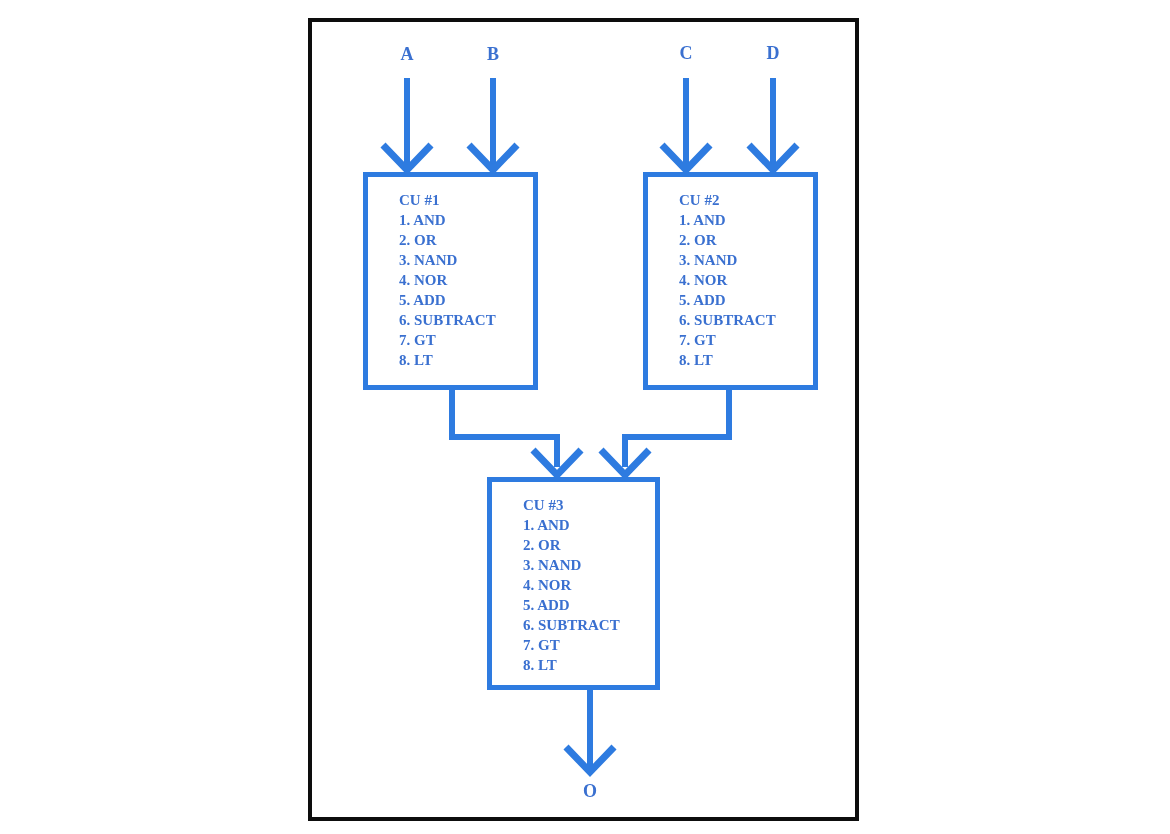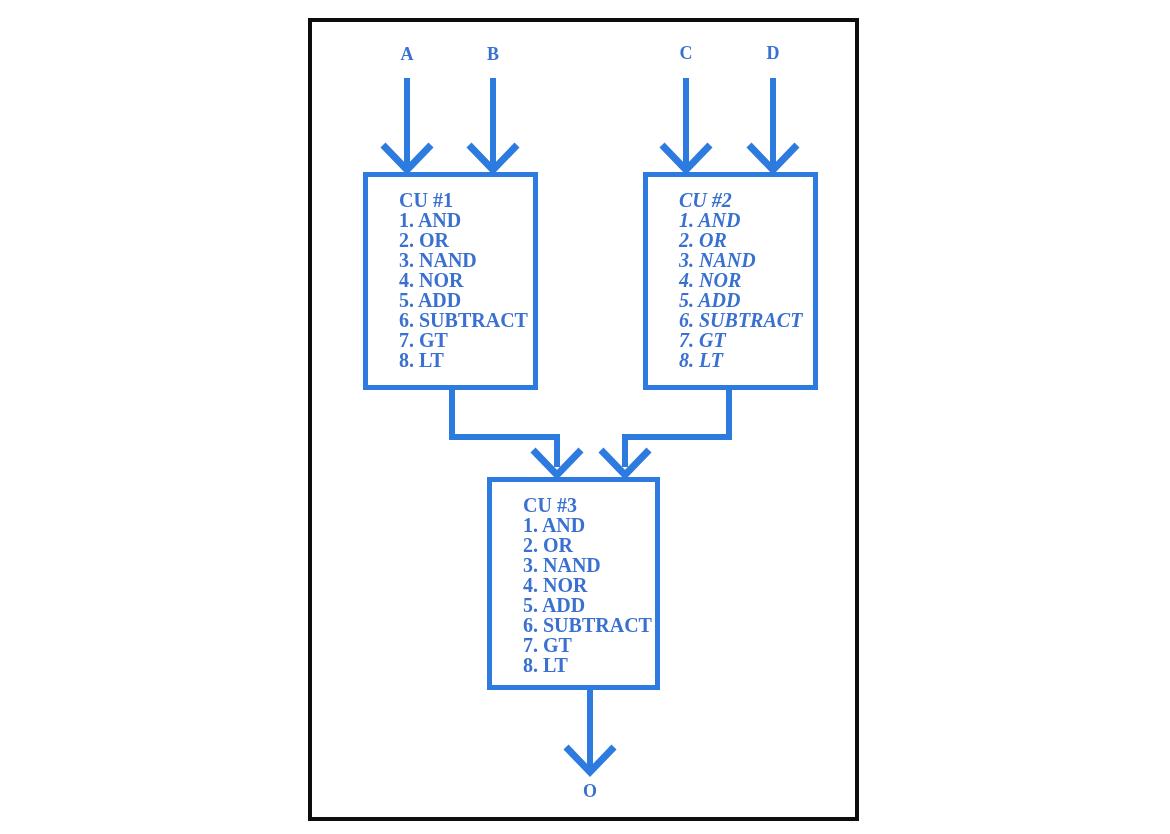--- a/index.html
+++ b/index.html
@@ -51,25 +51,25 @@
     white-space: nowrap;
   }
   .cu-box {
     position: absolute;
     border: 5px solid #2e7be0;
     box-sizing: border-box;
     background: #ffffff;
     padding: 13px 4px 0 31px;
   }
   .cu-box-1 { left: 363px; top: 172px; width: 175px; height: 218px; }
-  .cu-box-2 { left: 643px; top: 172px; width: 175px; height: 218px; font-style: italic; }
+  .cu-box-2 { left: 643px; top: 172px; width: 175px; height: 218px; }
   .cu-box-3 { left: 487px; top: 477px; width: 173px; height: 213px; }
   .cu-line {
     font-weight: bold;
-    font-size: 20px;
+    font-size: 15px;
     line-height: 20px;
     color: #3a70d0;
     white-space: nowrap;
   }
 </style>
 </head>
 <body>
 
 <div class="canvas">
 

